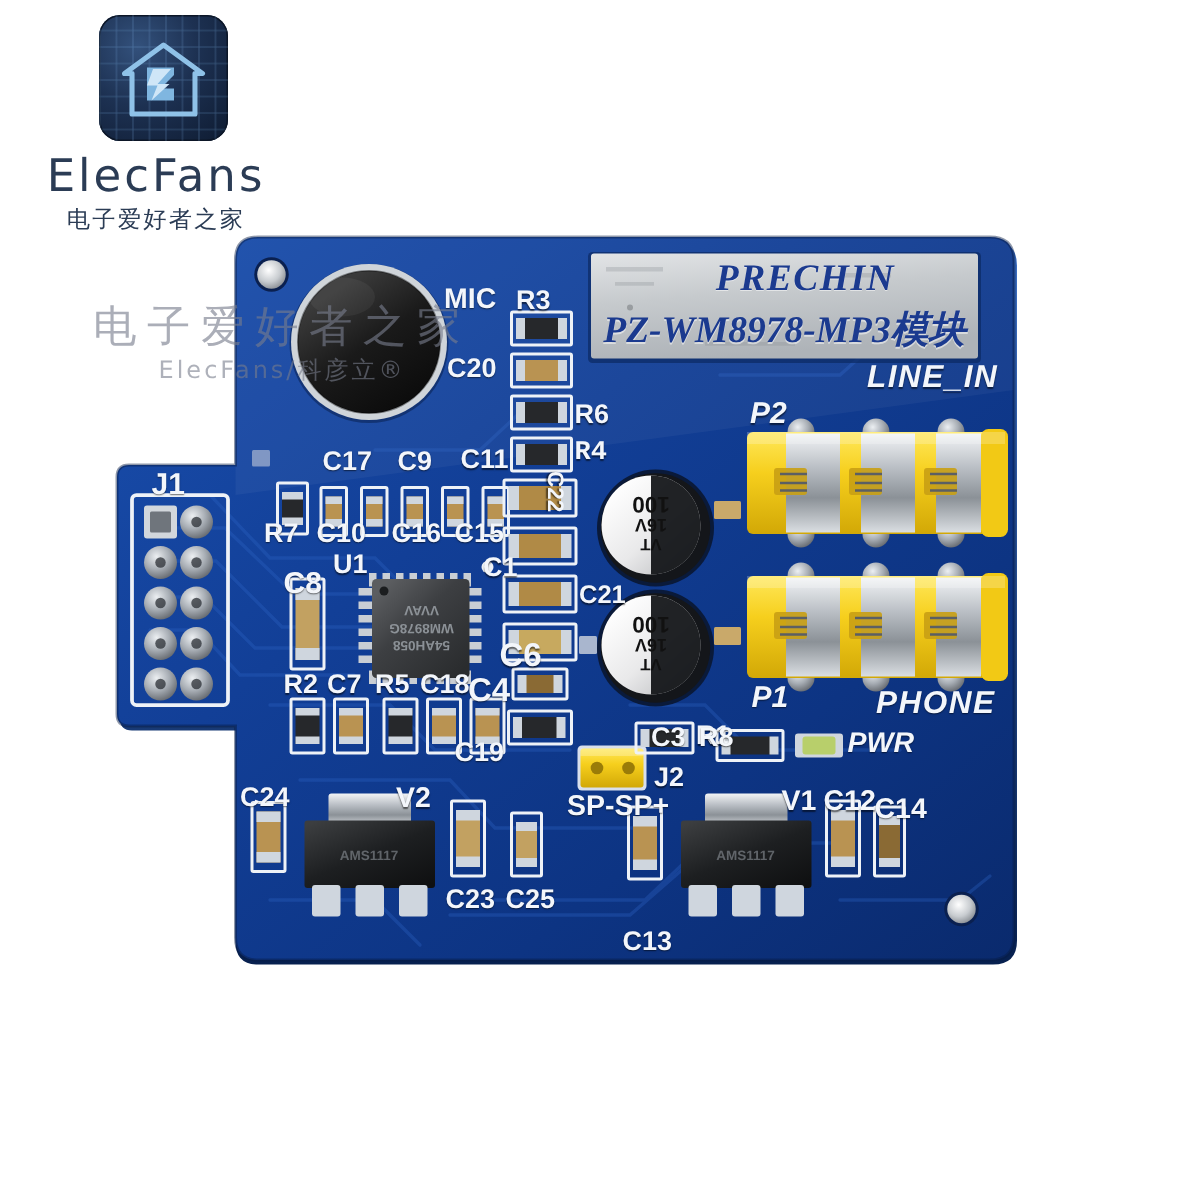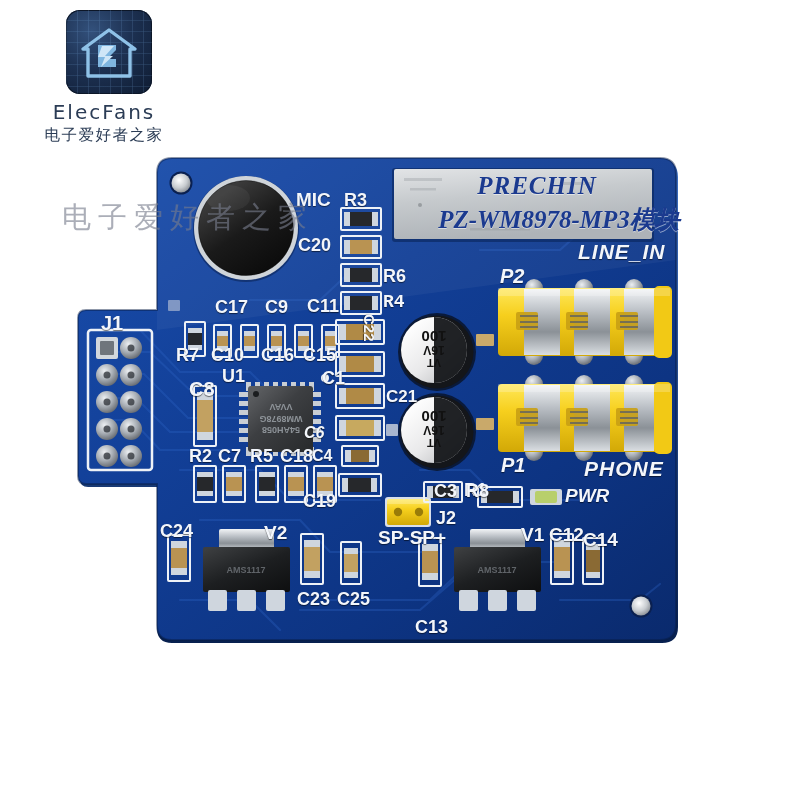--- a/index.html
+++ b/index.html
@@ -12,21 +12,21 @@
      background:
        radial-gradient(circle at 30% 25%, #33517c 0%, #1d3152 45%, #0e1b31 100%);
      position:relative;box-shadow:0 0 0 1px #0c1627 inset;
      margin-left:52px;overflow:hidden;}
   #logo-mark .circuitry{position:absolute;inset:0;opacity:.35;
      background-image:
        linear-gradient(90deg,rgba(120,170,220,.5) 1px,transparent 1px),
        linear-gradient(0deg,rgba(120,170,220,.45) 1px,transparent 1px);
      background-size:11px 9px,9px 11px;}
   #logo-house{position:absolute;left:50%;top:52%;transform:translate(-50%,-50%);}
-  #logo-text{font-family:"DejaVu Sans",sans-serif;font-size:20px;
+  #logo-text{font-family:"DejaVu Sans",sans-serif;font-size:30px;
      letter-spacing:2px;color:#2b3c55;margin-top:6px;text-align:center;
      font-weight:400;}
   #logo-sub{font-family:"DejaVu Sans",sans-serif;font-size:15.5px;
      letter-spacing:1.5px;color:#2b3c55;text-align:center;margin-top:1px;}
 
   
   #watermark{position:absolute;left:62px;top:198px;pointer-events:none;}
   #wm-cn{font-family:"DejaVu Sans",sans-serif;font-size:29px;letter-spacing:7px;
      color:rgba(120,125,140,.62);white-space:nowrap;}
   #wm-en{font-family:"DejaVu Sans",sans-serif;font-size:16px;letter-spacing:2px;
@@ -607,22 +607,22 @@
   <div class="sil" style="left:307px;top:296px;font-size:18px;">C11</div>
   <div class="sil" style="left:176px;top:345px;font-size:18px;">R7</div>
   <div class="sil" style="left:211px;top:345px;font-size:18px;">C10</div>
   <div class="sil" style="left:261px;top:345px;font-size:18px;">C16</div>
   <div class="sil" style="left:303px;top:345px;font-size:18px;">C15</div>
 
   <div class="sil" style="left:222px;top:366px;font-size:18px;">U1</div>
   <div class="sil" style="left:189px;top:378px;font-size:20px;">C8</div>
   <div class="sil" style="left:322px;top:368px;font-size:18px;">C1</div>
   <div class="sil" style="left:386px;top:387px;font-size:17px;">C21</div>
-  <div class="sil" style="left:304px;top:424px;font-size:16px;font-style:italic;">C6</div>
-  <div class="sil" style="left:312px;top:447px;font-size:16px;">C4</div>
+  <div class="sil" style="left:333px;top:424px;font-size:22px;">C6</div>
+  <div class="sil" style="left:312px;top:447px;font-size:22px;">C4</div>
 
   <div class="sil" style="left:189px;top:446px;font-size:18px;">R2</div>
   <div class="sil" style="left:218px;top:446px;font-size:18px;">C7</div>
   <div class="sil" style="left:250px;top:446px;font-size:18px;">R5</div>
   <div class="sil" style="left:280px;top:446px;font-size:18px;">C18</div>
   <div class="sil" style="left:303px;top:491px;font-size:18px;text-align:center;">C19</div>
   <div class="sil" style="left:464px;top:480px;font-size:18px;">R1</div>
 
   <div class="sil" style="left:160px;top:521px;font-size:18px;">C24</div>
   <div class="sil" style="left:264px;top:522px;font-size:19px;">V2</div>
@@ -655,18 +655,19 @@
   <div class="sil sil-it" style="left:584px;top:457px;font-size:21px;letter-spacing:1px;">PHONE</div>
 
   
   <div style="position:absolute;left:394px;top:172px;width:286px;text-align:center;
               font-family:'Liberation Serif',serif;font-style:italic;font-weight:bold;
               font-size:25px;color:#1b3a8f;letter-spacing:1px;
               text-shadow:0 1px 0 rgba(255,255,255,.5);">PRECHIN</div>
   <div style="position:absolute;left:392px;top:203px;width:262px;text-align:center;
               font-family:'Liberation Serif',serif;font-style:italic;font-weight:bold;
               font-size:25px;color:#1b3a8f;letter-spacing:0px;
-              text-shadow:0 1px 0 rgba(255,255,255,.5);padding-left:36px;">PZ-WM8978-MP3模块</div>
+              text-shadow:0 1px 0 rgba(255,255,255,.5);">PZ-WM8978-MP3模块</div>
 </div>
 
 <div id="watermark">
   <div id="wm-cn">电子爱好者之家</div>
+  <div id="wm-en">ElecFans/科彦立®</div>
 </div>
 
 </body></html>

